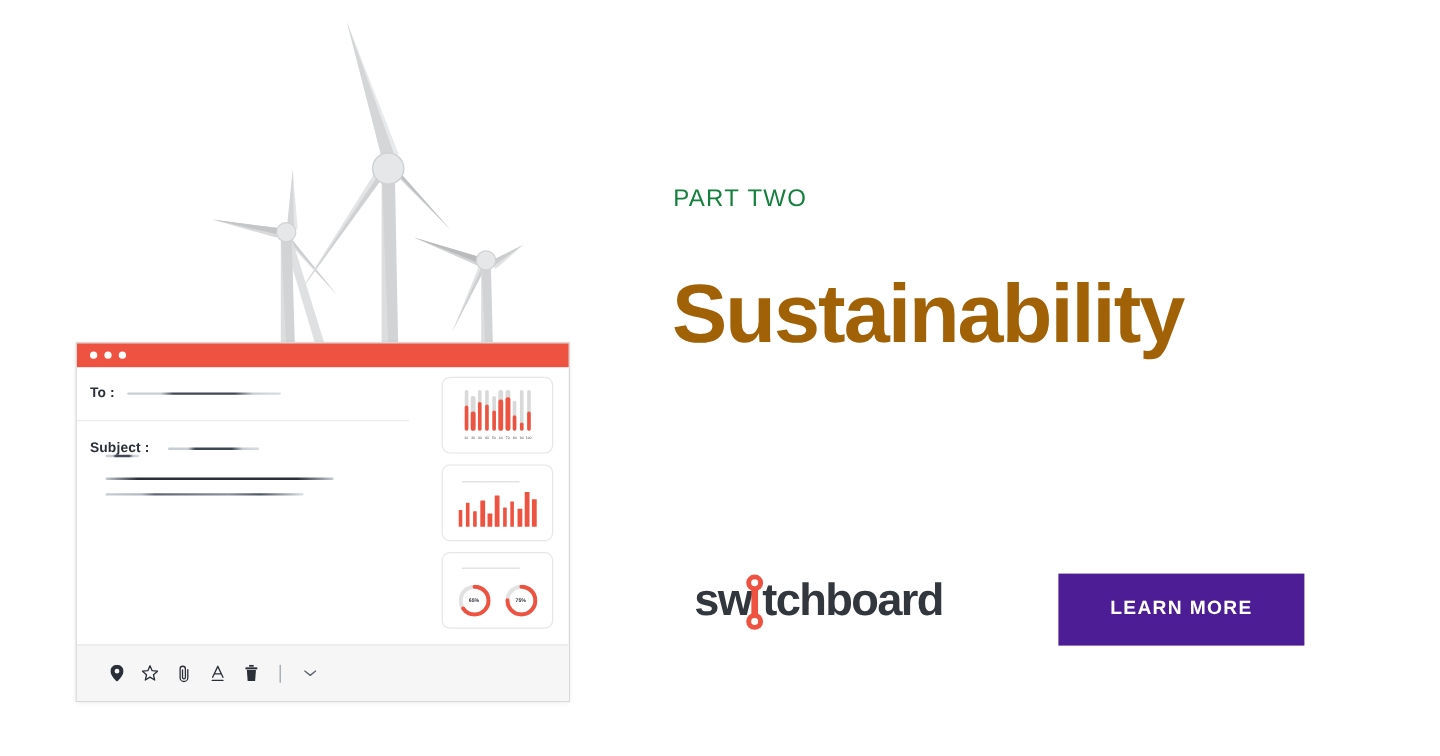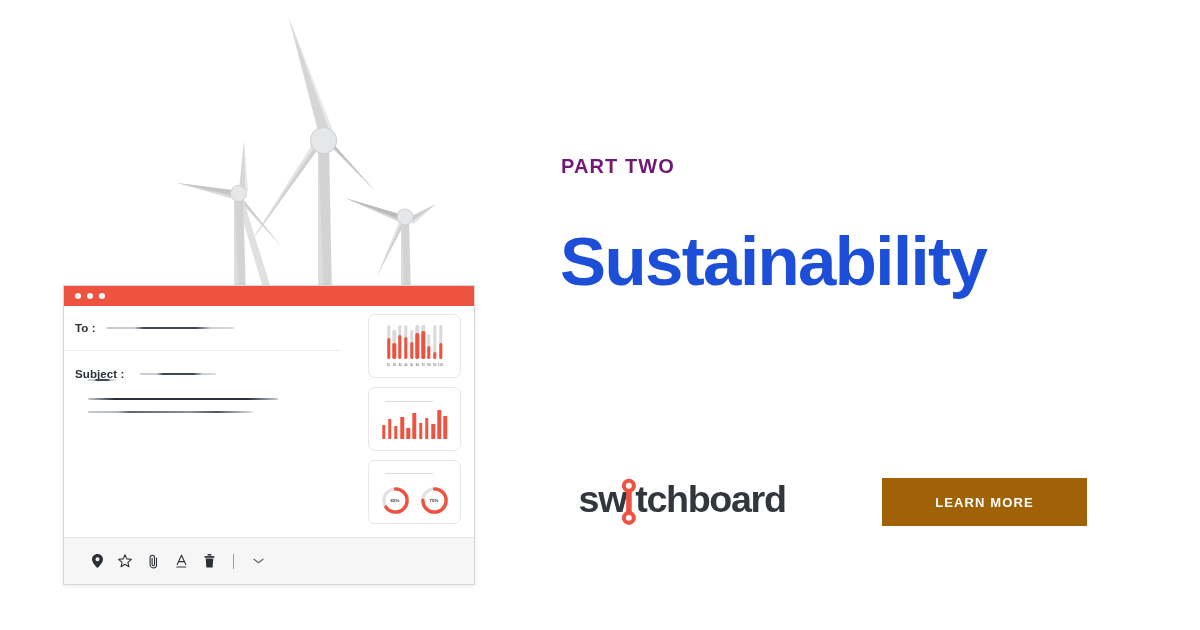--- a/index.html
+++ b/index.html
@@ -208,51 +208,51 @@
   
   #right-col {
     position: absolute;
     left: 560px; top: 0;
     width: 560px; height: 630px;
   }
   #eyebrow {
     position: absolute;
     left: 1px; top: 155px;
     font-size: 20px;
-    font-weight: 700;
+    font-weight: 400;
     letter-spacing: 1.1px;
-    color: #701a75;
+    color: #15803d;
   }
   #headline {
     position: absolute;
     left: 0px; top: 180px;
     width: 560px;
     font-size: 69px;
     line-height: 72px;
     font-weight: 700;
     letter-spacing: -1.6px;
-    color: #1d4ed8;
+    color: #a16207;
   }
   #headline .hl-line { display: block; white-space: nowrap; }
 
   
   #logo {
     position: absolute;
     left: 2px; top: 478px;
     height: 48px;
   }
   #cta-button {
     position: absolute;
     left: 322px; top: 478px;
-    width: 205px; height: 48px;
-    background: #a16207;
+    width: 205px; height: 60px;
+    background: #4c1d95;
     color: #ffffff;
     border: 0;
     font-family: "Liberation Sans", sans-serif;
-    font-size: 13px;
+    font-size: 16px;
     font-weight: 700;
     letter-spacing: 1.1px;
     cursor: pointer;
   }
 </style>
 </head>
 <body>
 
 <div id="left-art">
   <svg id="turbines-svg" width="380" height="290" viewBox="0 0 380 290">

